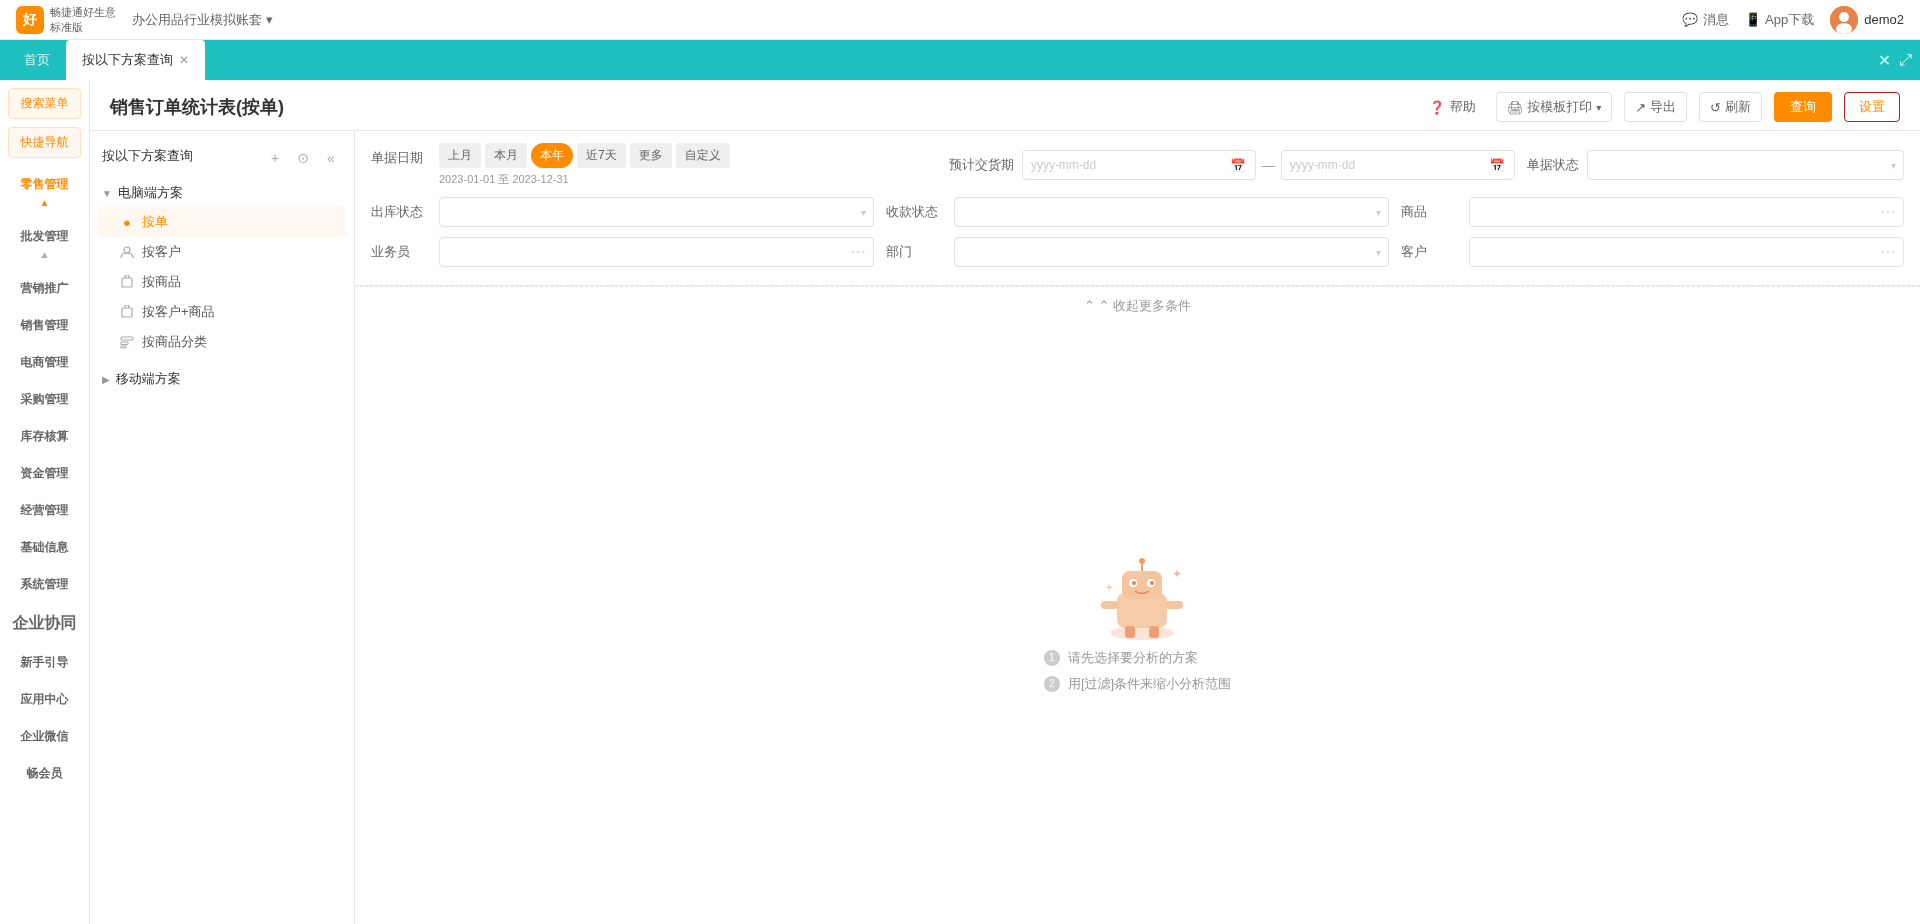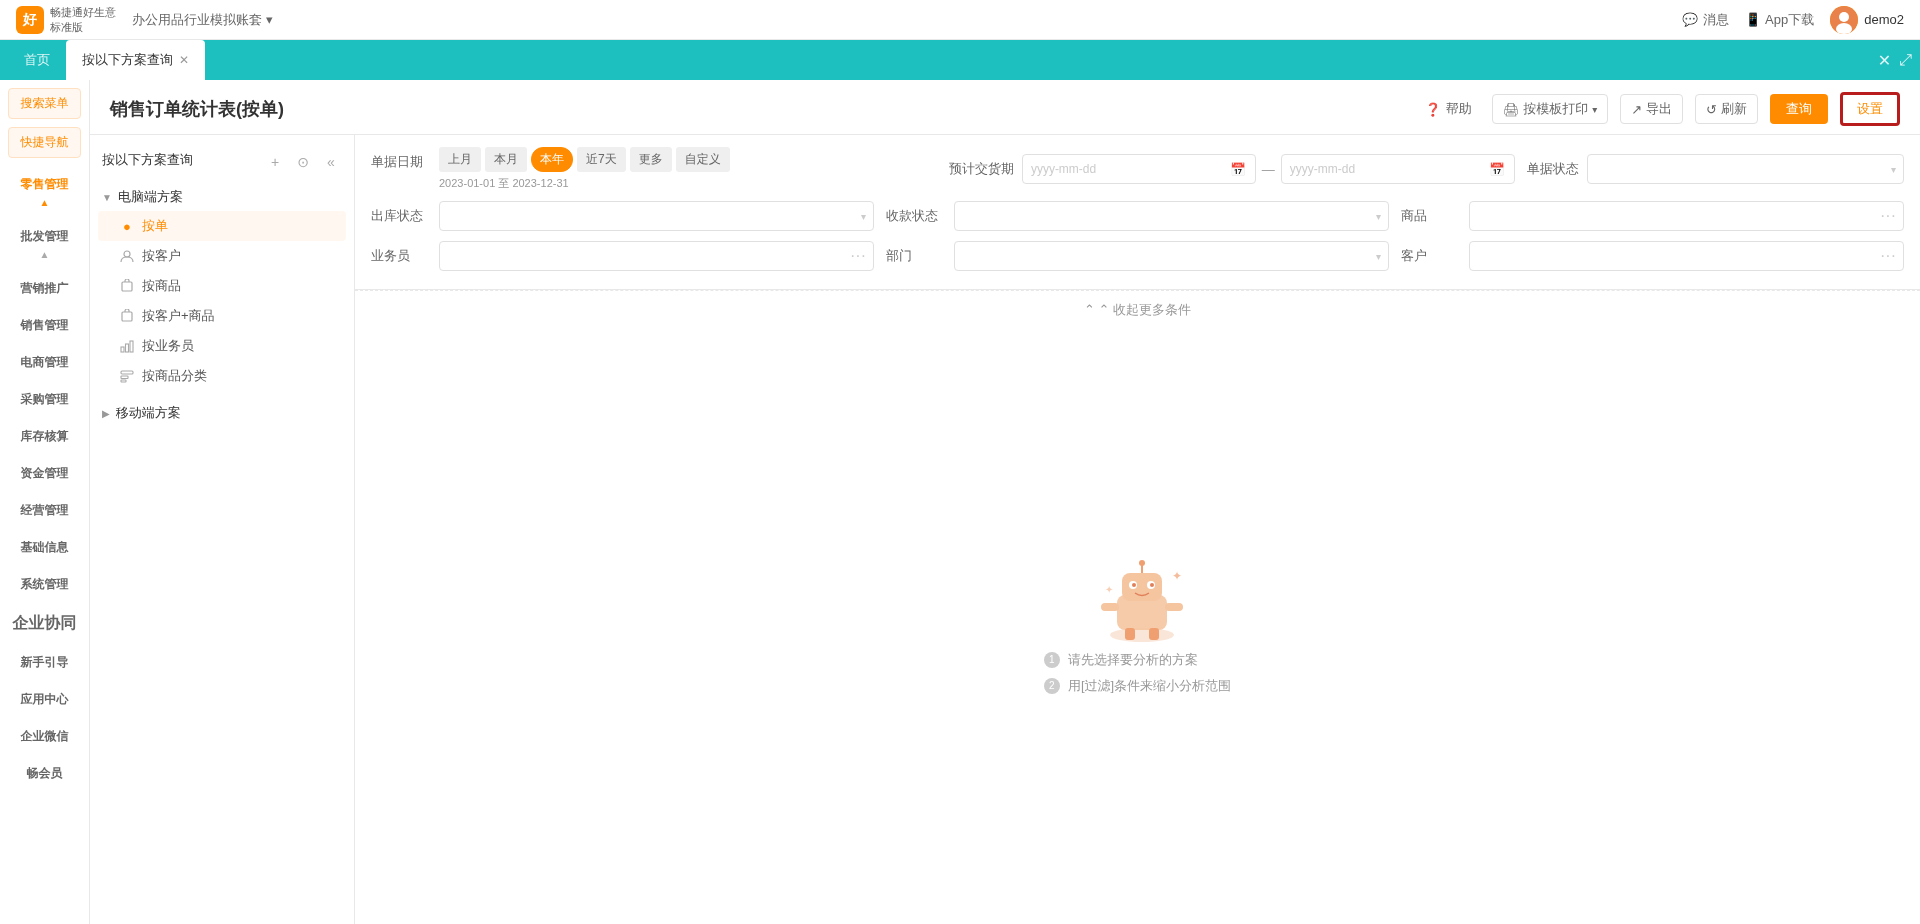--- a/index.html
+++ b/index.html
@@ -37,21 +37,21 @@
 
     
     .content-area { flex: 1; display: flex; flex-direction: column; overflow: hidden; }
 
     
     .page-header { padding: 12px 20px 8px; background: white; border-bottom: 1px solid #e8e8e8; display: flex; align-items: center; justify-content: space-between; }
     .page-title { font-size: 18px; font-weight: bold; color: #333; }
     .page-header-actions { display: flex; align-items: center; gap: 12px; }
     .header-action-btn { display: flex; align-items: center; gap: 4px; color: #666; font-size: 13px; cursor: pointer; padding: 4px 8px; border-radius: 4px; }
     .header-action-primary { display: flex; align-items: center; gap: 4px; background: #ff8c00; color: white; border: none; padding: 6px 16px; border-radius: 4px; font-size: 13px; cursor: pointer; }
-    .header-action-secondary { display: flex; align-items: center; gap: 4px; background: white; color: #ff8c00; border: 3px solid #b91c1c; padding: 5px 14px; border-radius: 4px; font-size: 13px; cursor: pointer; }
+    .header-action-secondary { display: flex; align-items: center; gap: 4px; background: white; color: #ff8c00; border: 1px solid #b91c1c; padding: 5px 14px; border-radius: 4px; font-size: 13px; cursor: pointer; }
 
     
     .content-body { display: flex; flex: 1; overflow: hidden; }
 
     
     .filter-panel { width: 265px; background: white; border-right: 1px solid #e8e8e8; padding: 10px 0; overflow-y: auto; }
     .filter-panel-header { padding: 6px 12px; display: flex; align-items: flex-start; justify-content: space-between; margin-bottom: 4px; }
     .filter-panel-title { font-size: 13px; color: #333; font-weight: 500; }
     .filter-panel-tools { display: flex; align-items: center; gap: 6px; color: #aaa; }
     .filter-panel-tool { cursor: pointer; font-size: 14px; width: 22px; height: 22px; display: flex; align-items: center; justify-content: center; border-radius: 3px; }
@@ -283,30 +283,20 @@
               <svg width="14" height="14" viewBox="0 0 14 14" fill="none">
                   <rect x="2" y="3" width="10" height="9" rx="1" stroke="#aaa" stroke-width="1.2"></rect>
                   <path d="M5 3V2a2 2 0 014 0v1" stroke="#aaa" stroke-width="1.2"></path>
                 </svg>
             </span>
             <span>按客户+商品</span>
           </div>
           <div class="tree-item">
             <span class="tree-item-icon">
               <svg width="14" height="14" viewBox="0 0 14 14" fill="none">
-                  <rect x="1" y="8" width="3" height="5" stroke="#aaa" stroke-width="1.1"></rect>
-                  <rect x="5.5" y="5" width="3" height="8" stroke="#aaa" stroke-width="1.1"></rect>
-                  <rect x="10" y="2" width="3" height="11" stroke="#aaa" stroke-width="1.1"></rect>
-                </svg>
-            </span>
-            <span>按业务员</span>
-          </div>
-          <div class="tree-item">
-            <span class="tree-item-icon">
-              <svg width="14" height="14" viewBox="0 0 14 14" fill="none">
                   <rect x="1" y="2" width="12" height="3" rx="1" stroke="#aaa" stroke-width="1.1"></rect>
                   <rect x="1" y="7" width="7" height="2.5" rx="0.5" stroke="#aaa" stroke-width="1.1"></rect>
                   <rect x="1" y="11" width="5" height="2" rx="0.5" stroke="#aaa" stroke-width="1.1"></rect>
                 </svg>
             </span>
             <span>按商品分类</span>
           </div>
         </div>
 
         <div class="tree-group" style="margin-top:8px;">

